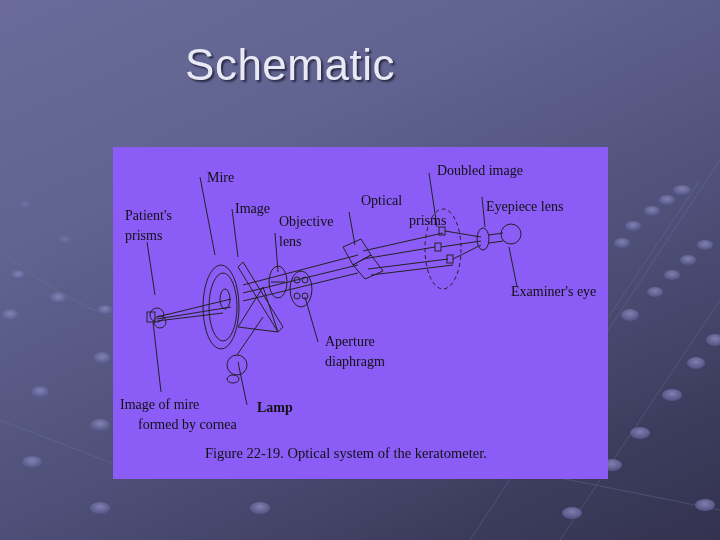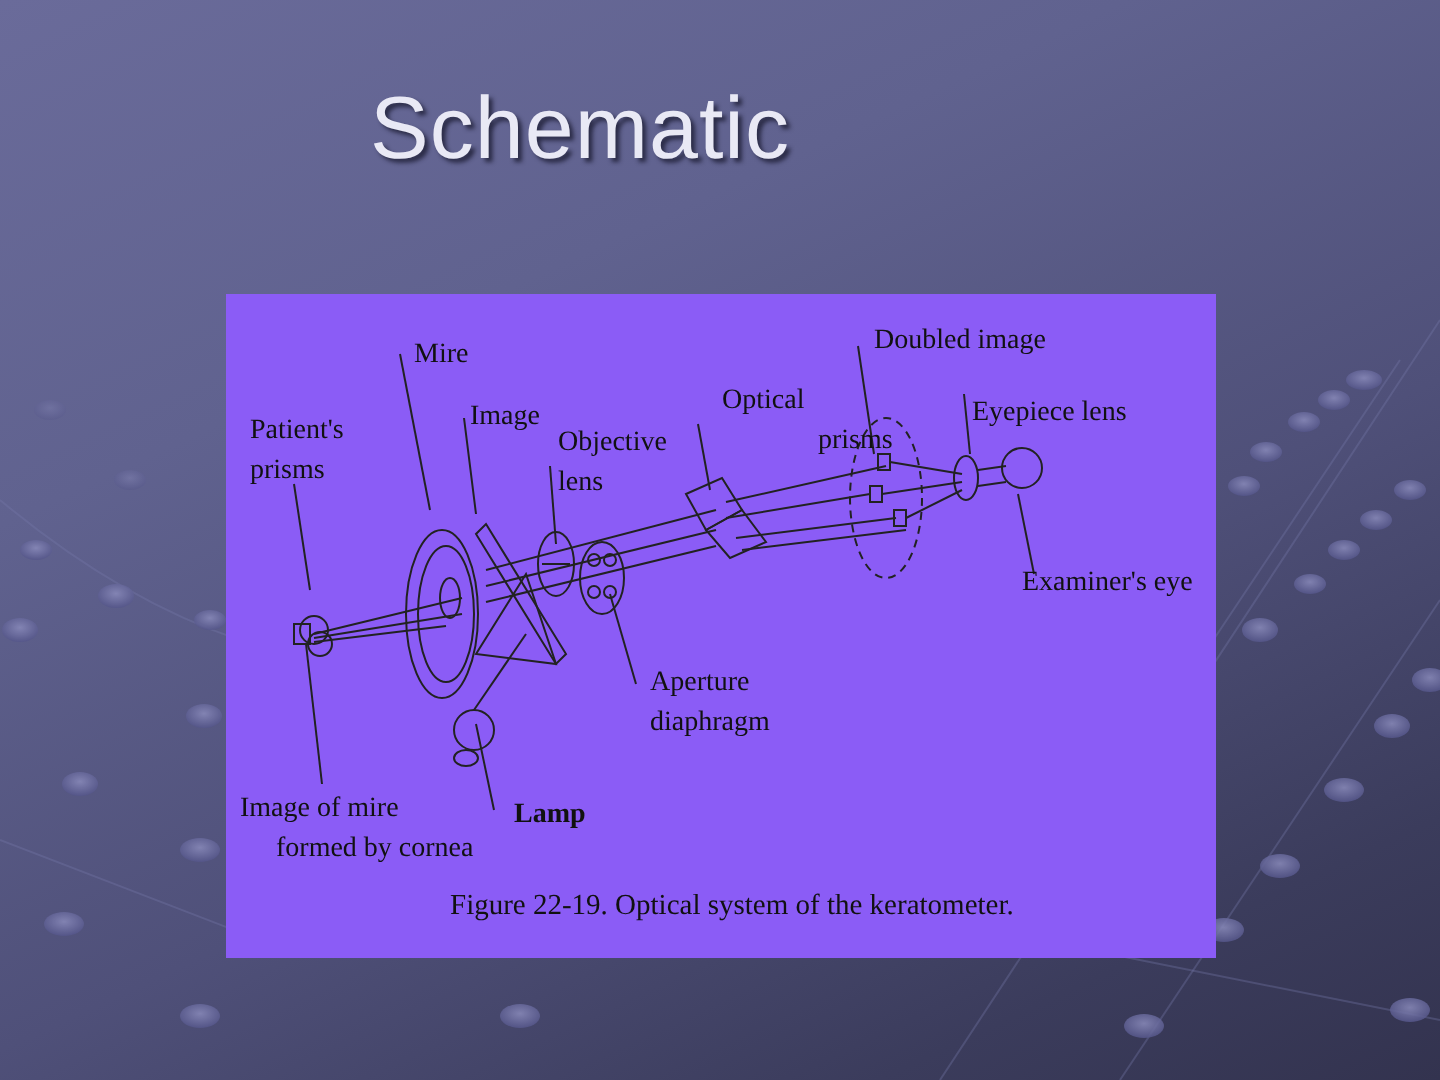--- a/index.html
+++ b/index.html
@@ -18,21 +18,21 @@
     .figure {
       position: absolute; left: 113px; top: 147px; width: 495px; height: 332px;
       background: #8b5cf6;
     }
     .figure svg { position: absolute; left: 0; top: 0; }
     .lbl {
       position: absolute; font-family: "Liberation Serif", serif; font-size: 14px;
       color: #111; line-height: 17px; white-space: nowrap;
     }
     .caption {
-      position: absolute; left: 112px; top: 298px; font-family: "Liberation Serif", serif;
+      position: absolute; left: 92px; top: 298px; font-family: "Liberation Serif", serif;
       font-size: 14.5px; color: #111; white-space: nowrap;
     }
   </style>
 </head>
 <body>
 
 <svg class="deco" width="720" height="540" viewBox="0 0 720 540">
   <defs>
     <radialGradient id="dot" cx="50%" cy="40%" r="60%">
       <stop offset="0%" stop-color="#8a8bbb"></stop>

